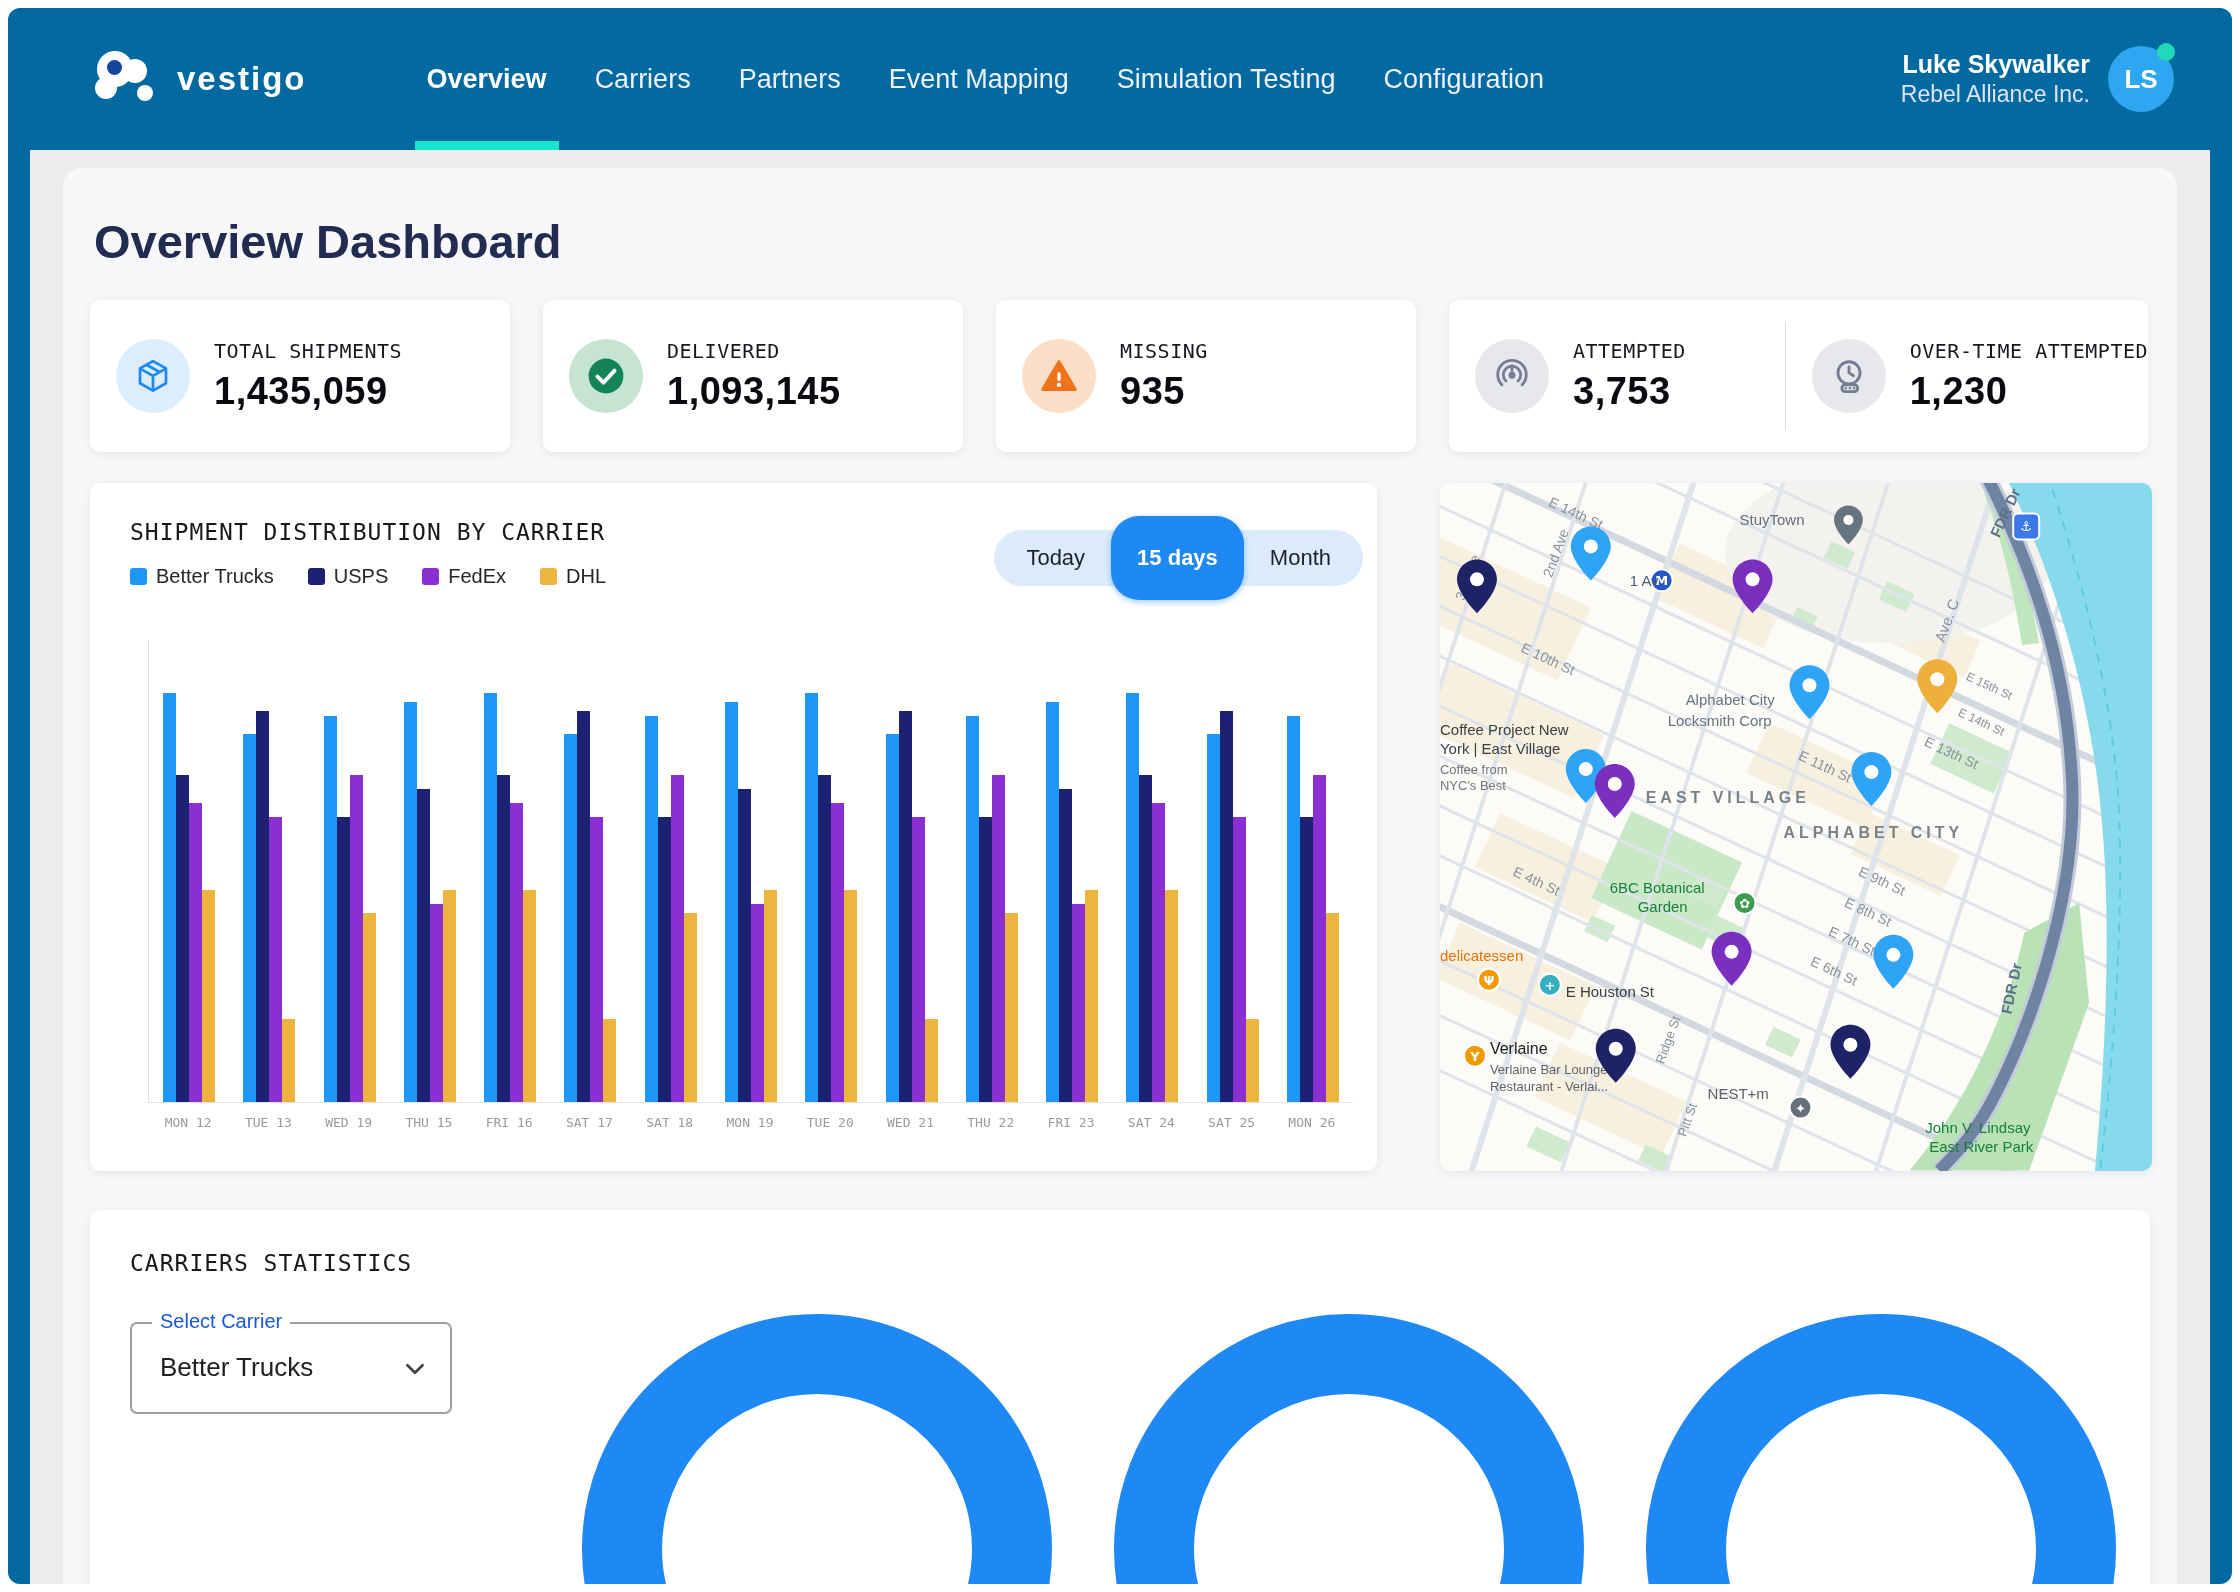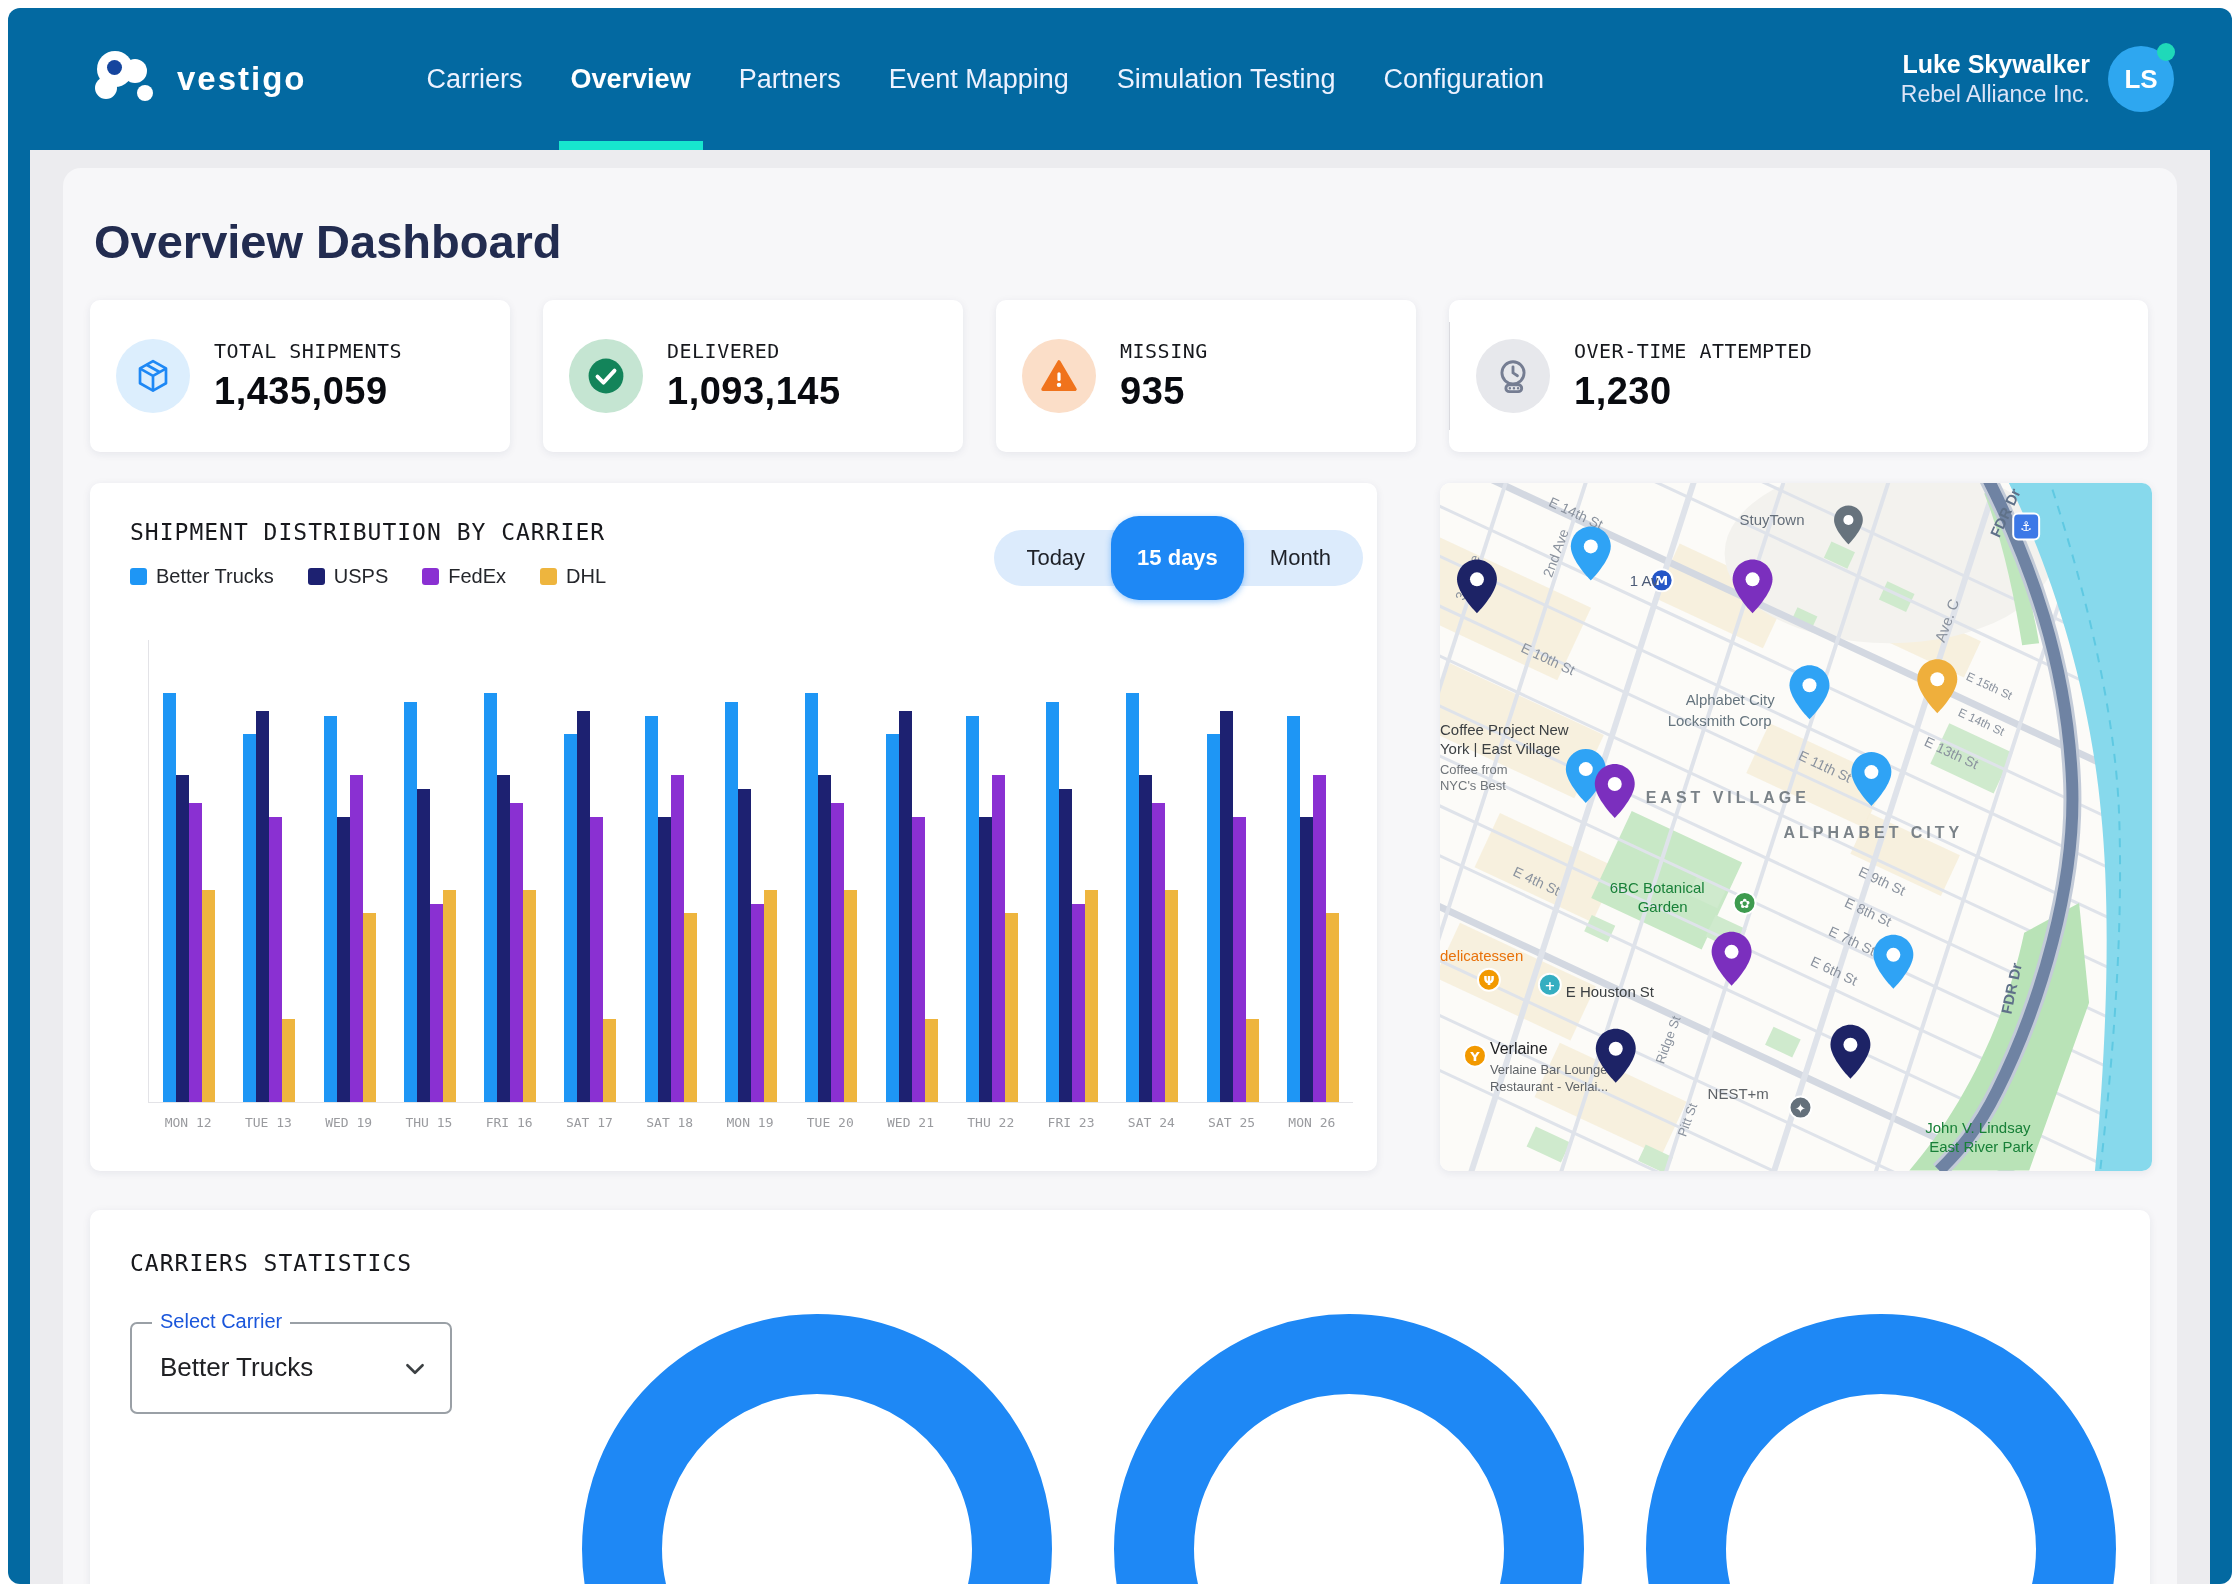--- a/index.html
+++ b/index.html
@@ -95,22 +95,22 @@
       <div class="logo">
         <i class="c1"></i>
           <i class="c2"></i>
           <i class="c3"></i>
           <i class="c4"></i>
           <i class="hole"></i>
       </div>
       <span class="brand-name">vestigo</span>
     </div>
     <nav id="nav">
+        <div class="nav-item active">Overview</div>
         <div class="nav-item">Carriers</div>
-        <div class="nav-item active">Overview</div>
         <div class="nav-item">Partners</div>
         <div class="nav-item">Event Mapping</div>
         <div class="nav-item">Simulation Testing</div>
         <div class="nav-item">Configuration</div>
       </nav>
     <div class="user">
       <div class="user-text">
         <div class="user-name">Luke Skywalker</div>
         <div class="user-company">Rebel Alliance Inc.</div>
       </div>
@@ -158,20 +158,34 @@
                 <rect x="11" y="9.6" width="2" height="5.6" rx="1" fill="#fff"></rect>
                 <circle cx="12" cy="17.6" r="1.4" fill="#fff"></circle>
               </svg>
             </div>
   <div class="stat-text">
     <div class="stat-label">MISSING</div>
     <div class="stat-value">935</div>
   </div>
           </div>
           <div class="card stat-card double">
+            <div class="stat-half">
+              <div class="stat-icon" style="background:#E7E8EC">
+                <svg viewBox="0 0 24 24" fill="none" stroke="#757D92" stroke-width="1.8" stroke-linecap="round">
+                  <path d="M5.6 17.5a9 9 0 1 1 12.8 0"></path>
+                  <path d="M8.2 15.2a5.5 5.5 0 1 1 7.6 0"></path>
+                  <circle cx="12" cy="11.5" r="2.2" fill="#757D92" stroke="none"></circle>
+                  <path d="M12 5.5v3"></path>
+                </svg>
+              </div>
+  <div class="stat-text">
+    <div class="stat-label">ATTEMPTED</div>
+    <div class="stat-value">3,753</div>
+  </div>
+            </div>
 <div class="stat-divider"></div>
 <div class="stat-half">
               <div class="stat-icon" style="background:#E7E8EC">
                 <svg viewBox="0 0 24 24" fill="none" stroke="#757D92" stroke-width="1.8" stroke-linecap="round">
                   <circle cx="12" cy="10" r="7"></circle>
                   <path d="M12 6.2V10l2.8 1.8"></path>
                   <rect x="7.5" y="17.5" width="10" height="4.4" rx="2.2"></rect>
                   <path d="M10 19.7h.01M12.6 19.7h.01M15.2 19.7h.01" stroke-width="1.6"></path>
                 </svg>
               </div>

